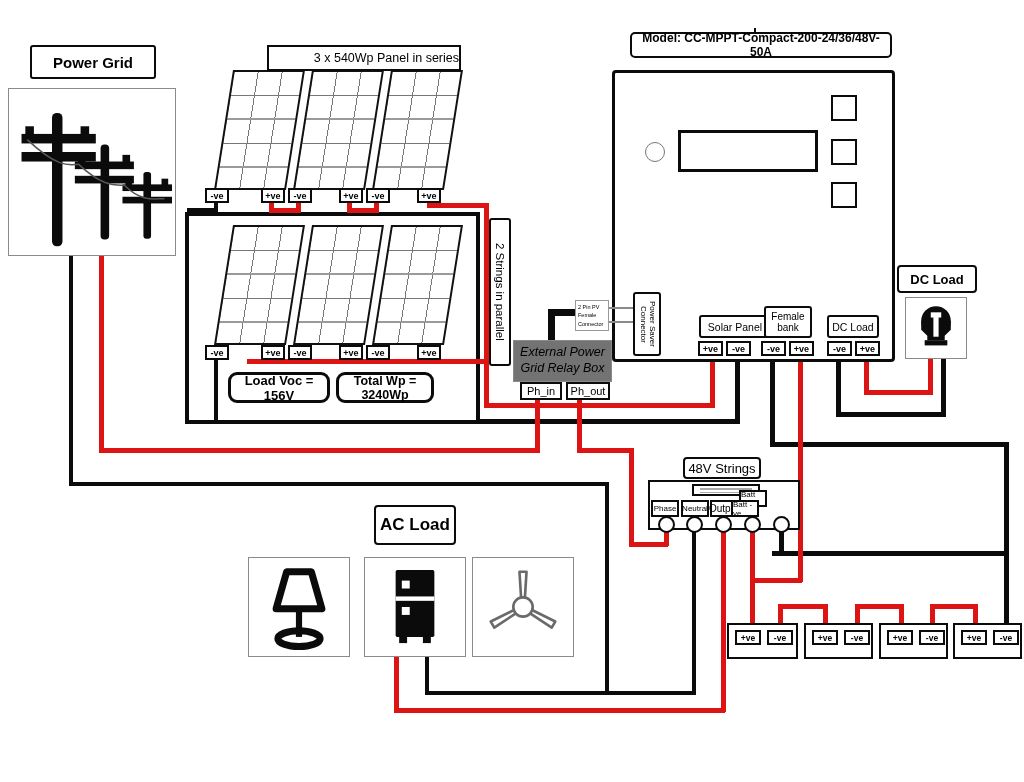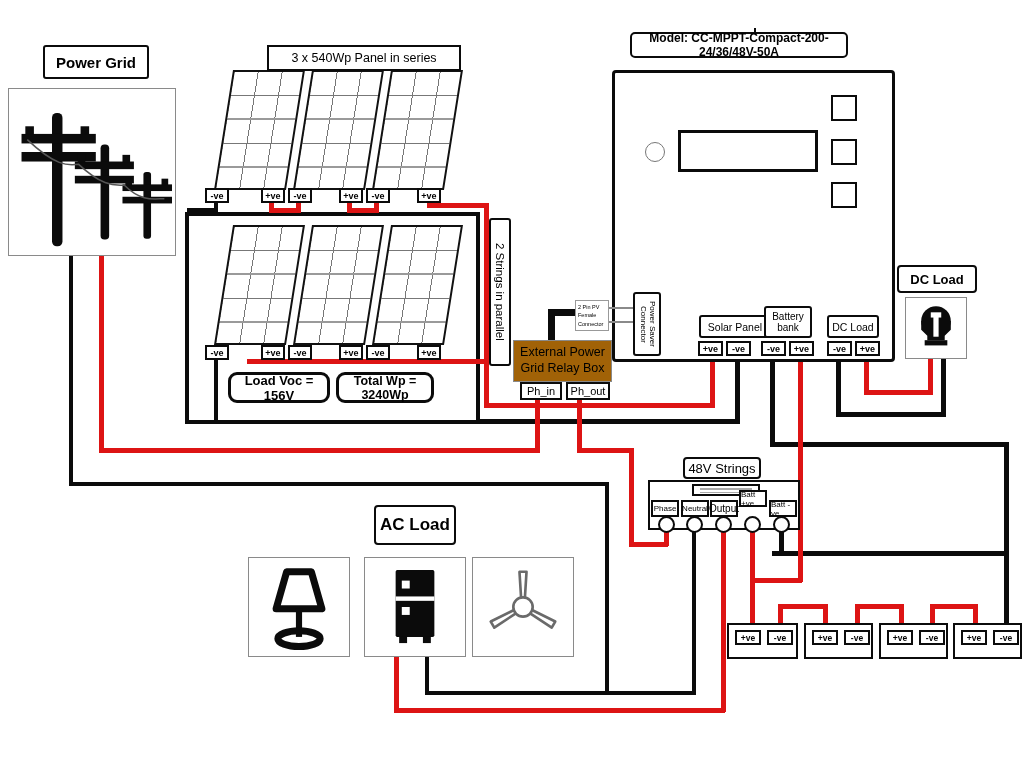--- a/index.html
+++ b/index.html
@@ -104,21 +104,21 @@
   <div class="wire r" style="left:855px;top:604px;width:49px;height:4.5px;"></div>
   <div class="wire r" style="left:899px;top:604px;width:4.5px;height:19px;"></div>
   <div class="wire r" style="left:930px;top:604px;width:4.5px;height:19px;"></div>
   <div class="wire r" style="left:930px;top:604px;width:48px;height:4.5px;"></div>
   <div class="wire r" style="left:973px;top:604px;width:4.5px;height:19px;"></div>
 
   <div class="wire r" style="left:721px;top:526px;width:4.5px;height:186px;"></div>
   <div class="wire r" style="left:394px;top:708px;width:331px;height:4.5px;"></div>
   <div class="wire r" style="left:394px;top:657px;width:4.5px;height:55px;"></div>
 
-  <div class="labelbox" style="left:43px;top:45px;width:106px;height:34px;font-size:15px;border-radius:3px;">
+  <div class="labelbox" style="left:30px;top:45px;width:126px;height:34px;font-size:15px;border-radius:3px;">
     <span>Power Grid</span>
   </div>
   <div class="devbox" style="left:8px;top:88px;width:168px;height:168px;">
     <svg width="160" height="160" viewBox="0 0 168 168">
       <g fill="#0b0b0b">
         <rect x="42" y="22" width="11" height="140" rx="5"></rect>
         <rect x="10" y="44" width="78" height="10"></rect>
         <rect x="10" y="63" width="78" height="10"></rect>
         <rect x="14" y="36" width="9" height="9"></rect>
           <rect x="72" y="36" width="9" height="9"></rect>
@@ -130,21 +130,21 @@
         <rect x="138" y="84" width="8" height="70" rx="3"></rect>
         <rect x="116" y="97" width="52" height="7"></rect>
         <rect x="116" y="110" width="52" height="7"></rect>
         <rect x="119" y="91" width="7" height="7"></rect>
           <rect x="157" y="91" width="7" height="7"></rect>
       </g>
       <path d="M16 50 C 50 82, 62 76, 70 76 C 98 102, 110 97, 118 98 C 136 116, 150 112, 160 112" fill="none" stroke="#555" stroke-width="1.6"></path>
     </svg>
   </div>
 
-  <div class="labelbox" style="left:267px;top:45px;width:194px;height:26px;font-size:12.5px;font-weight:normal;border-width:2px;">
+  <div class="labelbox" style="left:267px;top:45px;width:194px;height:26px;font-size:12.5px;font-weight:normal;border-width:2px;justify-content:flex-end;">
     <span>3 x 540Wp Panel in series</span>
   </div>
 
   <div class="panel" style="left:233px;top:70px;"></div>
   <div class="panel" style="left:312px;top:70px;"></div>
   <div class="panel" style="left:391px;top:70px;"></div>
 
   <div class="lug" style="left:205px;top:188px;width:24px;height:15px;">
       <span>-ve</span>
     </div>
@@ -193,63 +193,63 @@
     <span>2 Strings in parallel</span>
   </div>
 
   <div class="labelbox" style="left:228px;top:372px;width:102px;height:31px;font-size:13px;border-width:3px;border-radius:9px;">
     <span>Load Voc = 156V</span>
   </div>
   <div class="labelbox" style="left:336px;top:372px;width:98px;height:31px;font-size:12.5px;border-width:3px;border-radius:9px;">
     <span>Total Wp = 3240Wp</span>
   </div>
 
-  <div class="abs" style="left:513px;top:340px;width:99px;height:42px;border:1.5px solid #8a8a8a;background:#a16207;z-index:5;
-              display:flex;flex-direction:column;align-items:center;justify-content:center;font-size:12.5px;line-height:1.25;">
+  <div class="abs" style="left:513px;top:340px;width:99px;height:42px;border:1.5px solid #8a8a8a;background:#737373;z-index:5;
+              display:flex;flex-direction:column;align-items:center;justify-content:center;font-size:12.5px;line-height:1.25;font-style:italic;">
     <span>External Power</span>
     <span>Grid Relay Box</span>
   </div>
   <div class="lug" style="left:520px;top:382px;width:42px;height:18px;font-size:11px;font-weight:normal;">
     <span>Ph_in</span>
   </div>
   <div class="lug" style="left:566px;top:382px;width:44px;height:18px;font-size:11px;font-weight:normal;">
     <span>Ph_out</span>
   </div>
 
   <div class="abs" style="left:575px;top:300px;width:34px;height:31px;border:1px solid #999;background:#fff;z-index:7;
               display:flex;flex-direction:column;justify-content:center;padding-left:2px;font-size:5.5px;line-height:1.5;">
     <span>2 Pin PV</span>
     <span>Female</span>
     <span>Connector</span>
   </div>
   <div class="dash" style="left:609px;top:307px;width:24px;"></div>
   <div class="dash" style="left:609px;top:321px;width:24px;"></div>
 
   <div class="wire k" style="left:754px;top:28px;width:2px;height:5px;"></div>
-  <div class="labelbox" style="left:630px;top:32px;width:218px;height:26px;font-size:12px;border-radius:5px;">
+  <div class="labelbox" style="left:630px;top:32px;width:262px;height:26px;font-size:12px;border-radius:5px;">
     <span>Model:  CC-MPPT-Compact-200-24/36/48V-50A</span>
   </div>
 
   <div class="abs" style="left:612px;top:70px;width:283px;height:292px;border:3.5px solid #0b0b0b;border-radius:4px;background:#fff;z-index:4;"></div>
 
   <div class="abs" style="left:645px;top:142px;width:20px;height:20px;border-radius:50%;border:1.5px solid #777;background:#fff;z-index:6;"></div>
   <div class="abs" style="left:678px;top:130px;width:140px;height:42px;border:3px solid #0b0b0b;background:#fff;z-index:6;"></div>
   <div class="btn" style="left:831px;top:95px;"></div>
   <div class="btn" style="left:831px;top:139px;"></div>
   <div class="btn" style="left:831px;top:182px;"></div>
 
   <div class="labelbox vtext" style="left:633px;top:292px;width:28px;height:64px;font-size:8px;font-weight:normal;border-width:2px;border-radius:3px;line-height:1.1;">
     <span>Power Saver Connector</span>
   </div>
 
   <div class="labelbox" style="left:699px;top:315px;width:72px;height:23px;font-size:10.5px;font-weight:normal;border-width:2px;border-radius:3px;">
     <span>Solar Panel</span>
   </div>
   <div class="labelbox" style="left:764px;top:306px;width:48px;height:32px;font-size:10px;font-weight:normal;border-width:2px;border-radius:3px;line-height:1.1;">
-    <span>Battery bank</span>
+    <span>Female bank</span>
   </div>
   <div class="labelbox" style="left:827px;top:315px;width:52px;height:23px;font-size:10.5px;font-weight:normal;border-width:2px;border-radius:3px;">
     <span>DC Load</span>
   </div>
 
   <div class="lug" style="left:698px;top:341px;width:25px;height:15px;">
       <span>+ve</span>
     </div>
   <div class="lug" style="left:726px;top:341px;width:25px;height:15px;">
       <span>-ve</span>
@@ -294,21 +294,21 @@
     </div>
   <div class="lug" style="left:681px;top:500px;width:28px;height:17px;font-size:8px;font-weight:normal;">
       <span>Neutral</span>
     </div>
   <div class="lug" style="left:710px;top:500px;width:28px;height:17px;font-size:10px;font-weight:normal;">
       <span>Output</span>
     </div>
   <div class="lug" style="left:739px;top:490px;width:28px;height:17px;font-size:8px;font-weight:normal;">
       <span>Batt +ve</span>
     </div>
-  <div class="lug" style="left:769px;top:500px;width:28px;height:17px;font-size:8px;font-weight:normal;">
+  <div class="lug" style="left:731px;top:500px;width:28px;height:17px;font-size:8px;font-weight:normal;">
       <span>Batt -ve</span>
     </div>
 
   <div class="circle-term" style="left:658px;top:516px;"></div>
   <div class="circle-term" style="left:686px;top:516px;"></div>
   <div class="circle-term" style="left:715px;top:516px;"></div>
   <div class="circle-term" style="left:744px;top:516px;"></div>
   <div class="circle-term" style="left:773px;top:516px;"></div>
 
   <div class="labelbox" style="left:374px;top:505px;width:82px;height:40px;font-size:17px;border-radius:4px;">

